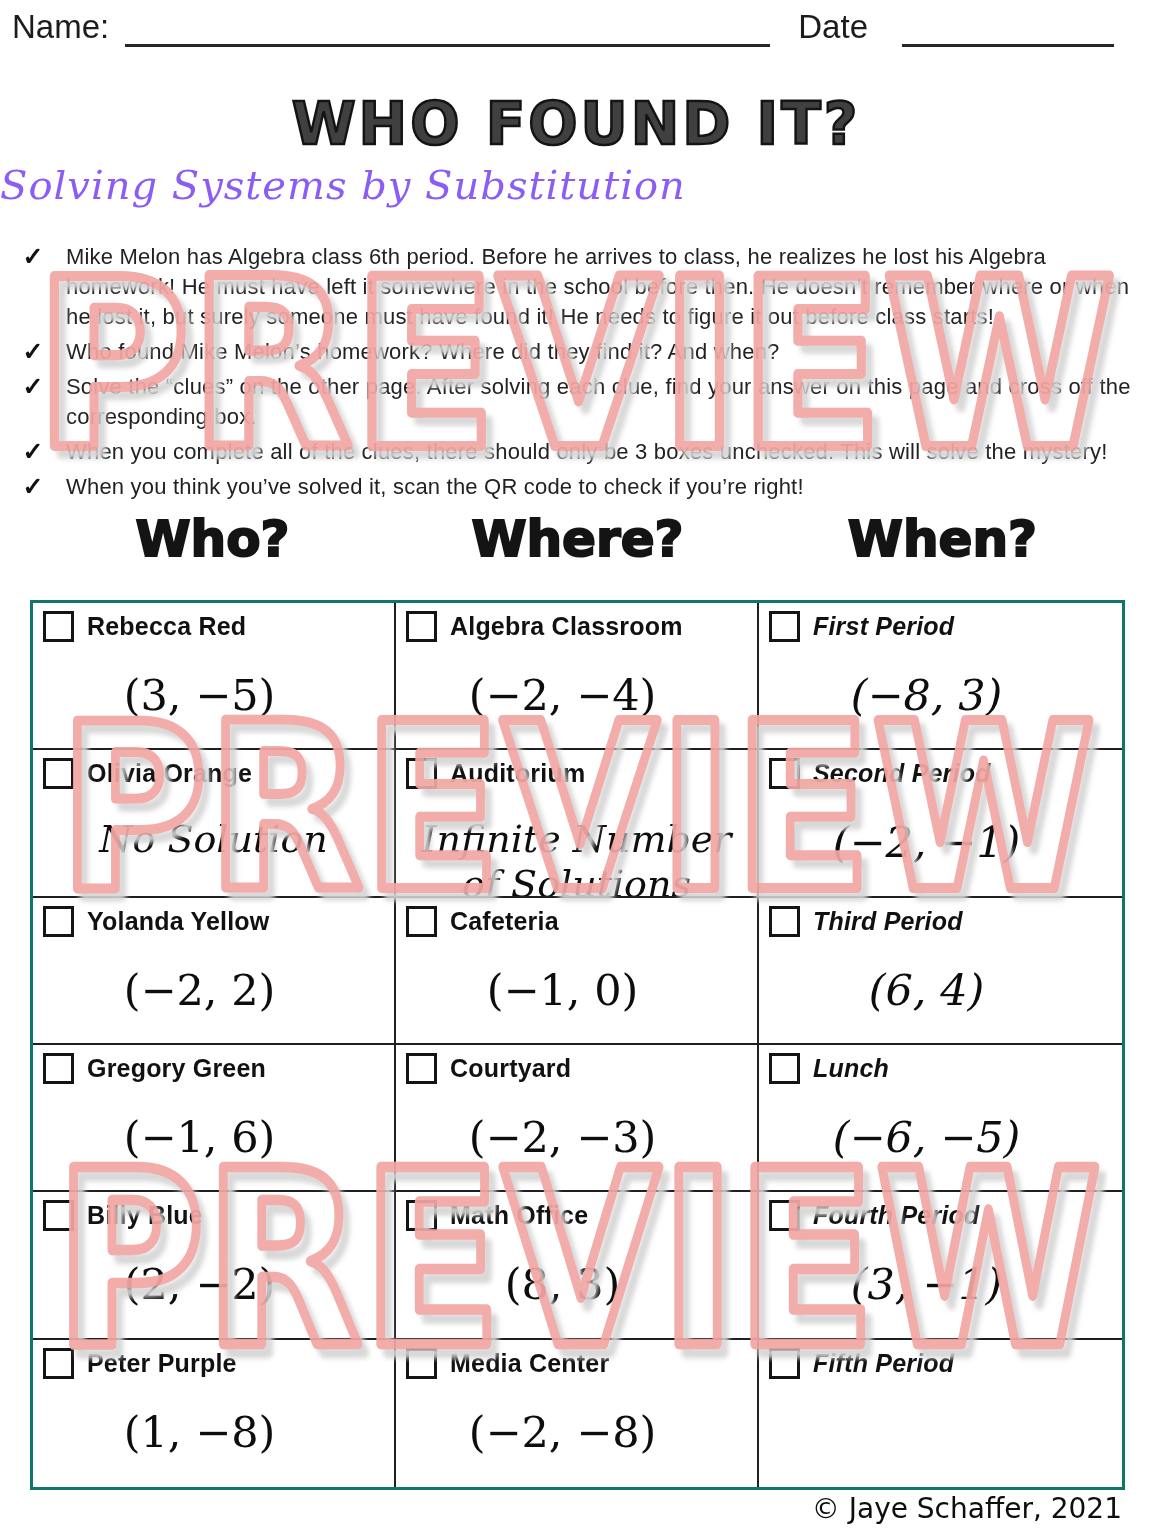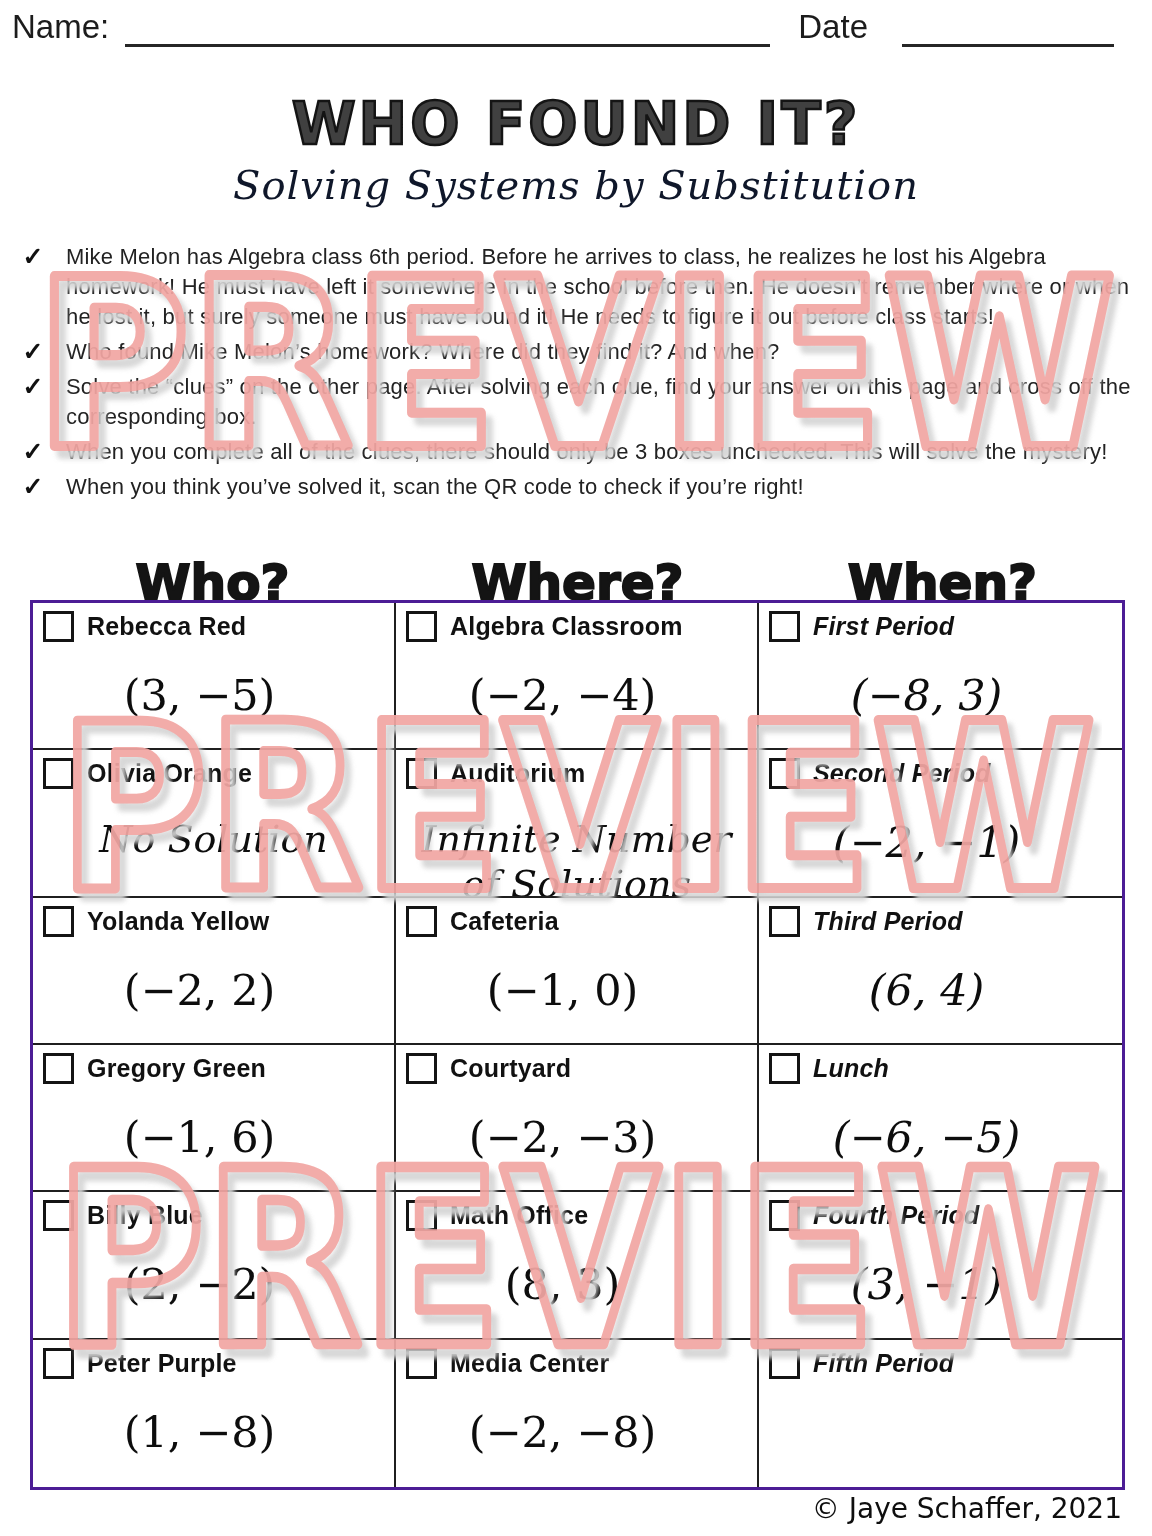--- a/index.html
+++ b/index.html
@@ -11,39 +11,39 @@
               font-size:33px;color:#1c1c1c;}
   .hlabel{white-space:nowrap;padding-bottom:4px;}
   .fill-line{border-bottom:3px solid #262626;height:36px;}
   .name-line{flex:1;margin:0 28px 6px 16px;}
   .date-line{width:212px;margin:0 0 6px 34px;}
 
   
   .title{position:absolute;top:90px;left:0;width:100%;text-align:center;
          font-family:"DejaVu Sans",sans-serif;font-weight:bold;font-size:58px;letter-spacing:3px;
          -webkit-text-stroke:2.5px #141414;color:#404040;}
-  .subtitle{position:absolute;top:162px;left:0;width:100%;text-align:center;
-            font-family:"DejaVu Serif",serif;font-style:italic;font-size:40px;letter-spacing:1px;color:#0f172a;}
+  .subtitle{position:absolute;top:162px;left:0;width:100%;
+            font-family:"DejaVu Serif",serif;font-style:italic;font-size:40px;letter-spacing:1px;color:#8b5cf6;}
 
   
   .instructions{position:absolute;left:16px;top:242px;width:1116px;list-style:none;margin:0;padding:0;}
   .instr{display:flex;margin-bottom:5px;}
   .check{flex:0 0 34px;width:34px;text-align:center;font-size:25px;font-weight:bold;margin-right:16px;color:#111;}
   .itext{font-size:22px;line-height:30px;letter-spacing:0.2px;color:#222;}
 
   
   .col-headers{position:absolute;left:30px;top:510px;width:1095px;display:flex;text-align:center;
                font-family:"DejaVu Sans",sans-serif;font-weight:bold;font-size:50px;
-               -webkit-text-stroke:2px #141414;color:#141414;margin-top:44px;}
+               -webkit-text-stroke:2px #141414;color:#141414;}
   .col-headers .colh{flex:1;}
 
   
   .grid{position:absolute;left:30px;top:600px;width:1095px;height:890px;display:grid;
         grid-template-columns:1fr 1fr 1fr;grid-template-rows:repeat(6,1fr);
-        border:3px solid #4c1d95;box-sizing:border-box;}
+        border:3px solid #0f766e;box-sizing:border-box;}
   .cell{border-right:2px solid #1f1f1f;border-bottom:2px solid #1f1f1f;box-sizing:border-box;
         padding:8px 10px;overflow:hidden;}
   .cell.col3{border-right:none;font-style:italic;}
   .cell.row6{border-bottom:none;}
   .cell-top{display:flex;align-items:center;gap:13px;}
   .checkbox{width:31px;height:31px;flex:0 0 31px;border:3px solid #141414;background:#ffffff;box-sizing:border-box;}
   .cell-label{font-size:25px;font-weight:bold;letter-spacing:0.2px;color:#111;}
   .val{font-family:"DejaVu Serif","Liberation Serif",serif;font-size:43px;text-align:center;
        margin-top:28px;transform:translateX(-14px);color:#0d0d0d;}
   .val.italic{font-style:italic;font-size:38px;line-height:1.18;transform:none;

